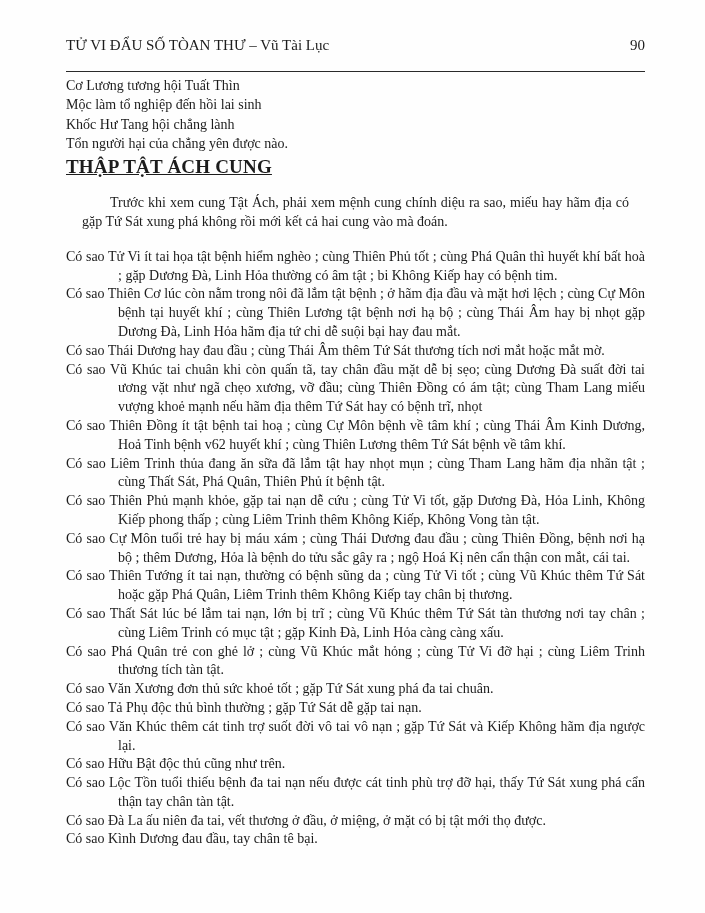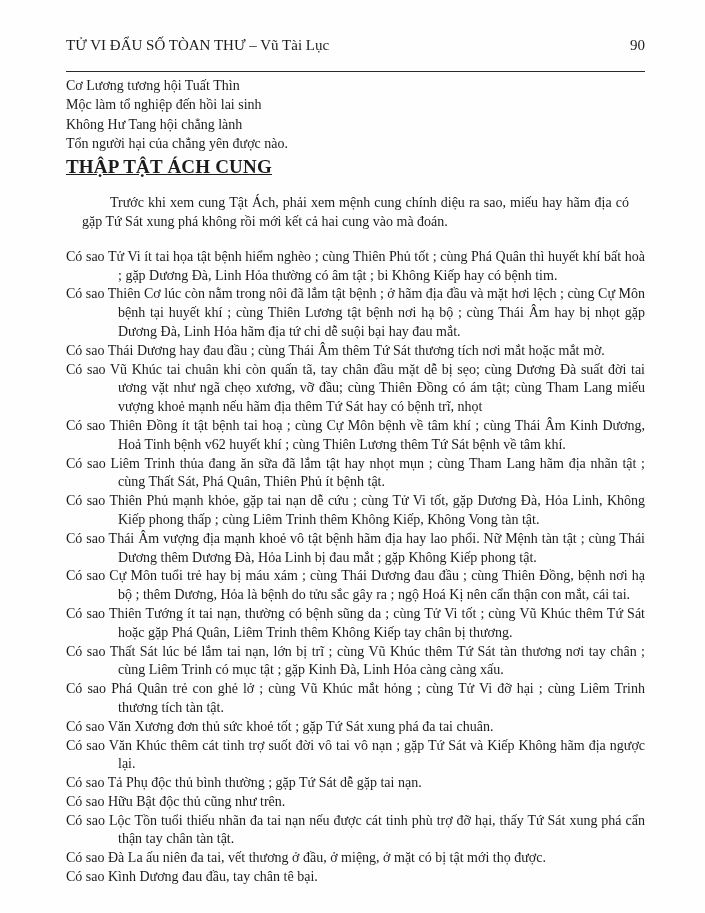--- a/index.html
+++ b/index.html
@@ -66,44 +66,43 @@
     <span>TỬ VI ĐẨU SỐ TÒAN THƯ – Vũ Tài Lục</span>
     <span>90</span>
   </div>
 
   <hr class="rule">
 
   <div class="poem">
 
   <div class="poem-line">Cơ Lương tương hội Tuất Thìn</div>
       <div class="poem-line">Mộc làm tổ nghiệp đến hồi lai sinh</div>
-      <div class="poem-line">Không Hư Tang hội chẳng lành</div>
+      <div class="poem-line">Khốc Hư Tang hội chẳng lành</div>
       <div class="poem-line">Tổn người hại của chẳng yên được nào.</div>
     </div>
 
   <div class="heading">THẬP TẬT ÁCH CUNG</div>
 
   <p class="intro">Trước khi xem cung Tật Ách, phải xem mệnh cung chính diệu ra sao, miếu hay hãm địa có gặp Tứ Sát xung phá không rồi mới kết cả hai cung vào mà đoán.</p>
 
   <div class="items">
 
   <p class="item">Có sao Tử Vi ít tai họa tật bệnh hiểm nghèo ; cùng Thiên Phủ tốt ; cùng Phá Quân thì huyết khí bất hoà ; gặp Dương Đà, Linh Hỏa thường có âm tật ; bi Không Kiếp hay có bệnh tim.</p>
       <p class="item">Có sao Thiên Cơ lúc còn nằm trong nôi đã lắm tật bệnh ; ở hãm địa đầu và mặt hơi lệch ; cùng Cự Môn bệnh tại huyết khí ; cùng Thiên Lương tật bệnh nơi hạ bộ ; cùng Thái Âm hay bị nhọt gặp Dương Đà, Linh Hỏa hãm địa tứ chi dễ suội bại hay đau mắt.</p>
       <p class="item">Có sao Thái Dương hay đau đầu ; cùng Thái Âm thêm Tứ Sát thương tích nơi mắt hoặc mắt mờ.</p>
       <p class="item">Có sao Vũ Khúc tai chuân khi còn quấn tã, tay chân đầu mặt dễ bị sẹo; cùng Dương Đà suất đời tai ương vặt như ngã chẹo xương, vỡ đầu; cùng Thiên Đồng có ám tật; cùng Tham Lang miếu vượng khoẻ mạnh nếu hãm địa thêm Tứ Sát hay có bệnh trĩ, nhọt</p>
       <p class="item">Có sao Thiên Đồng ít tật bệnh tai hoạ ; cùng Cự Môn bệnh về tâm khí ; cùng Thái Âm Kinh Dương, Hoả Tinh bệnh v62 huyết khí ; cùng Thiên Lương thêm Tứ Sát bệnh về tâm khí.</p>
       <p class="item">Có sao Liêm Trinh thủa đang ăn sữa đã lắm tật hay nhọt mụn ; cùng Tham Lang hãm địa nhãn tật ; cùng Thất Sát, Phá Quân, Thiên Phủ ít bệnh tật.</p>
       <p class="item">Có sao Thiên Phủ mạnh khỏe, gặp tai nạn dễ cứu ; cùng Tử Vi tốt, gặp Dương Đà, Hỏa Linh, Không Kiếp phong thấp ; cùng Liêm Trinh thêm Không Kiếp, Không Vong tàn tật.</p>
-      <p class="item">Có sao Thái Âm vượng địa mạnh khoẻ vô tật bệnh hãm địa hay lao phổi. Nữ Mệnh tàn tật ; cùng Thái Dương thêm Dương Đà, Hỏa Linh bị đau mắt ; gặp Không Kiếp phong tật.</p>
       <p class="item">Có sao Cự Môn tuổi trẻ hay bị máu xám ; cùng Thái Dương đau đầu ; cùng Thiên Đồng, bệnh nơi hạ bộ ; thêm Dương, Hỏa là bệnh do tửu sắc gây ra ; ngộ Hoá Kị nên cẩn thận con mắt, cái tai.</p>
       <p class="item">Có sao Thiên Tướng ít tai nạn, thường có bệnh sũng da ; cùng Tử Vi tốt ; cùng Vũ Khúc thêm Tứ Sát hoặc gặp Phá Quân, Liêm Trinh thêm Không Kiếp tay chân bị thương.</p>
       <p class="item">Có sao Thất Sát lúc bé lắm tai nạn, lớn bị trĩ ; cùng Vũ Khúc thêm Tứ Sát tàn thương nơi tay chân ; cùng Liêm Trinh có mục tật ; gặp Kinh Đà, Linh Hỏa càng càng xấu.</p>
       <p class="item">Có sao Phá Quân trẻ con ghẻ lở ; cùng Vũ Khúc mắt hỏng ; cùng Tử Vi đỡ hại ; cùng Liêm Trinh thương tích tàn tật.</p>
       <p class="item">Có sao Văn Xương đơn thủ sức khoẻ tốt ; gặp Tứ Sát xung phá đa tai chuân.</p>
+      <p class="item">Có sao Tả Phụ độc thủ bình thường ; gặp Tứ Sát dễ gặp tai nạn.</p>
       <p class="item">Có sao Văn Khúc thêm cát tinh trợ suốt đời vô tai vô nạn ; gặp Tứ Sát và Kiếp Không hãm địa ngược lại.</p>
-      <p class="item">Có sao Tả Phụ độc thủ bình thường ; gặp Tứ Sát dễ gặp tai nạn.</p>
       <p class="item">Có sao Hữu Bật độc thủ cũng như trên.</p>
-      <p class="item">Có sao Lộc Tồn tuổi thiếu nhãn đa tai nạn nếu được cát tinh phù trợ đỡ hại, thấy Tứ Sát xung phá cẩn thận tay chân tàn tật.</p>
+      <p class="item">Có sao Lộc Tồn tuổi thiếu bệnh đa tai nạn nếu được cát tinh phù trợ đỡ hại, thấy Tứ Sát xung phá cẩn thận tay chân tàn tật.</p>
       <p class="item">Có sao Đà La ấu niên đa tai, vết thương ở đầu, ở miệng, ở mặt có bị tật mới thọ được.</p>
       <p class="item">Có sao Kình Dương đau đầu, tay chân tê bại.</p>
     </div>
 
 </div>
 
 </body></html>

